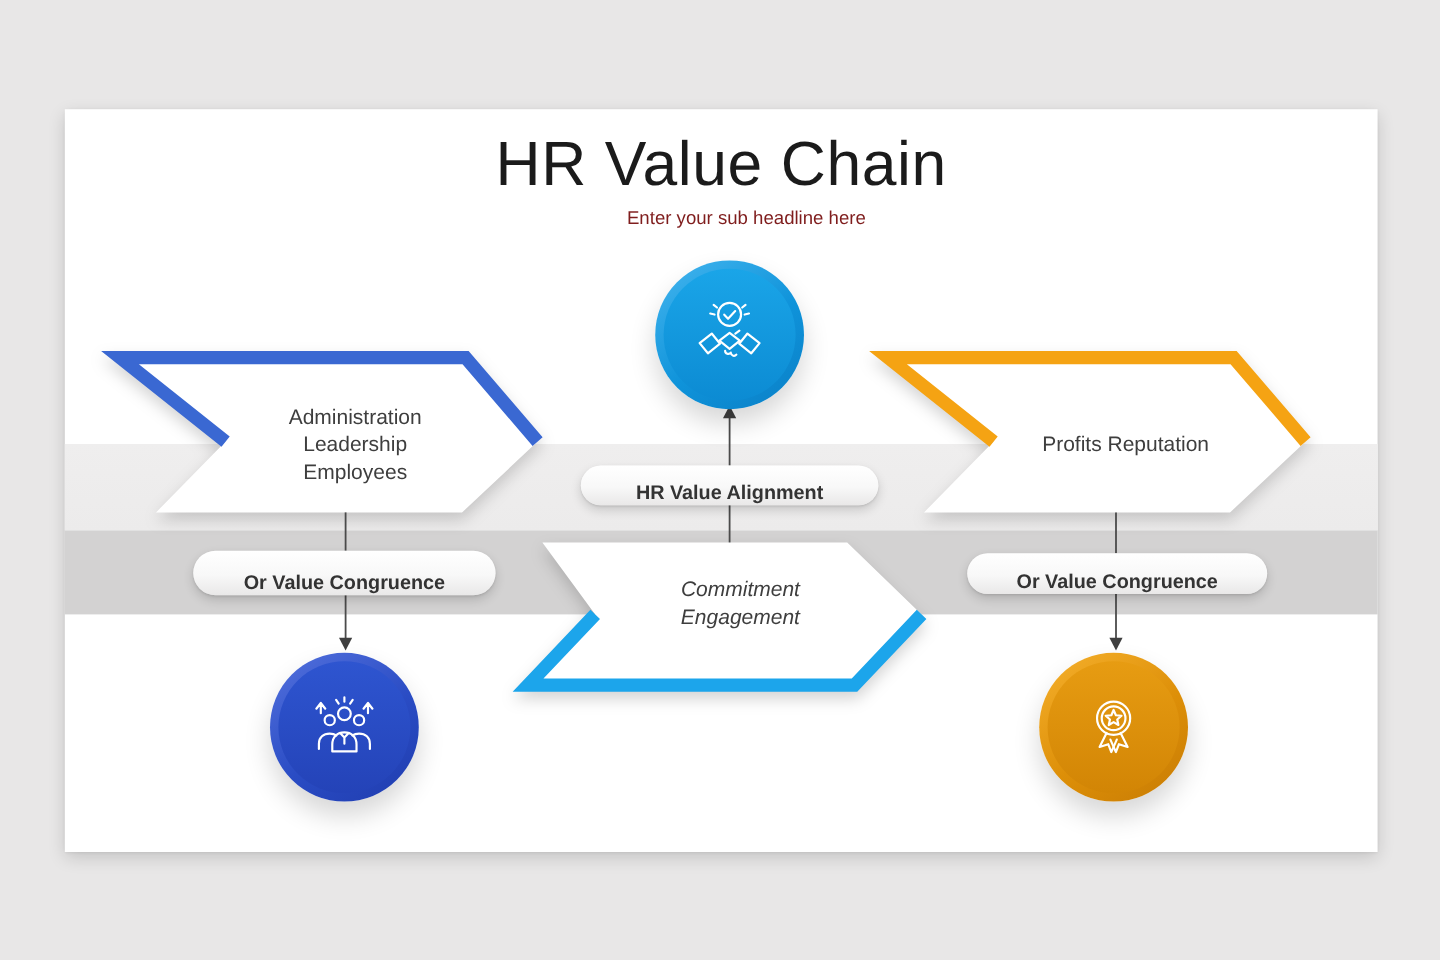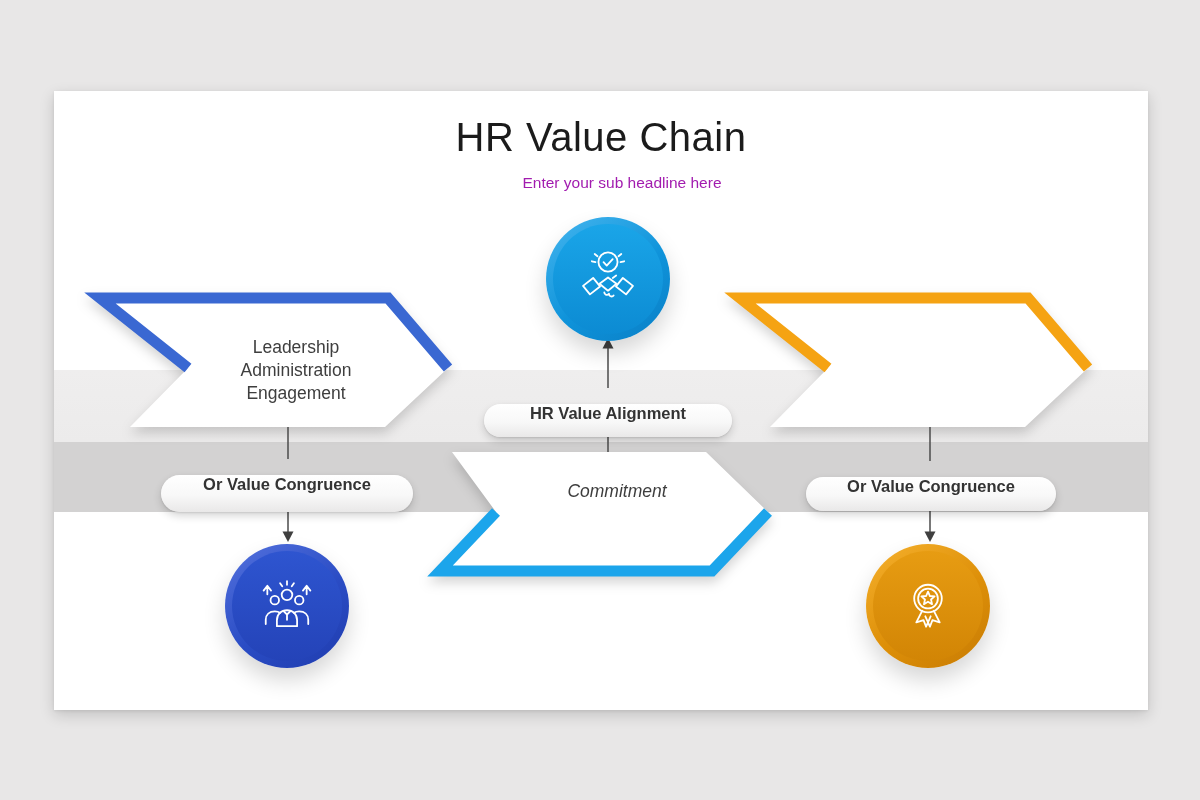--- a/index.html
+++ b/index.html
@@ -12,43 +12,43 @@
   .slide{
     position:absolute;left:54px;top:91px;width:1094px;height:619px;
     background:#ffffff;
     box-shadow:0 5px 14px rgba(0,0,0,0.16), 0 1px 3px rgba(0,0,0,0.08);
   }
   .band{position:absolute;left:0;width:1094px;}
   .band1{top:279px;height:72px;background:linear-gradient(180deg,#efeeee,#ecebeb);}
   .band2{top:351px;height:70px;background:#d3d2d2;}
   .title{
     position:absolute;left:0;top:20px;width:1094px;text-align:center;
-    font-size:40px;font-weight:500;color:#1b1b1b;line-height:52px;letter-spacing:0.5px;
+    font-size:52px;font-weight:500;color:#1b1b1b;line-height:52px;letter-spacing:0.5px;
   }
   .subtitle{
     position:absolute;left:0;top:84px;width:1136px;text-align:center;
-    font-size:15.5px;font-weight:400;color:#a21caf;line-height:16px;
+    font-size:15.5px;font-weight:400;color:#7f1d1d;line-height:16px;
   }
   .shapes{position:absolute;left:0;top:0;width:1094px;height:619px;}
   .arrow-shape{filter:drop-shadow(0 6px 6px rgba(0,0,0,0.17));}
   .connector{stroke:#4b4b4b;stroke-width:1.5;}
   .arrowhead{fill:#3f3f3f;}
   .label{
     position:absolute;text-align:center;color:#3e3e3e;
     font-size:17.5px;line-height:23px;font-weight:400;
   }
   .label-left{left:132px;top:245px;width:220px;}
   .label-middle{left:453px;top:389px;width:220px;font-style:italic;}
   .label-right{left:764px;top:268px;width:240px;}
   .pill{
-    position:absolute;display:flex;align-items:flex-start;justify-content:center;
+    position:absolute;display:flex;align-items:flex-end;justify-content:center;
     background:linear-gradient(180deg,#ffffff 0%,#f8f8f8 55%,#e9e8e8 100%);
     border-radius:999px;
     box-shadow:0 4px 9px rgba(0,0,0,0.16), 0 1px 2px rgba(0,0,0,0.10);
-    color:#333333;font-weight:700;font-size:16.5px;margin-top:16px;
+    color:#333333;font-weight:700;font-size:16.5px;
   }
   .pill-center{left:430px;top:297px;width:248px;height:33px;}
   .pill-left{left:107px;top:368px;width:252px;height:37px;}
   .pill-right{left:752px;top:370px;width:250px;height:34px;}
   .node{
     position:absolute;width:124px;height:124px;border-radius:50%;
     box-shadow:0 12px 22px rgba(0,0,0,0.16);
     display:flex;align-items:center;justify-content:center;
   }
   .node .inner{
@@ -100,26 +100,30 @@
       <line class="connector" x1="234" y1="405" x2="234" y2="441"></line>
       <path class="arrowhead" d="M234,451 l-5.5,-10.5 h11 z"></path>
 
       <line class="connector" x1="876" y1="336" x2="876" y2="370"></line>
       <line class="connector" x1="876" y1="404" x2="876" y2="441"></line>
       <path class="arrowhead" d="M876,451 l-5.5,-10.5 h11 z"></path>
     </g>
   </svg>
 
   <div class="label label-left">
+    <div>Administration</div>
     <div>Leadership</div>
-    <div>Administration</div>
-    <div>Engagement</div>
+    <div>Employees</div>
   </div>
   <div class="label label-middle">
     <div>Commitment</div>
+    <div>Engagement</div>
+  </div>
+  <div class="label label-right">
+    <div>Profits Reputation</div>
   </div>
 
   <div class="pill pill-center">
     <span>HR Value Alignment</span>
   </div>
   <div class="pill pill-left">
     <span>Or Value Congruence</span>
   </div>
   <div class="pill pill-right">
     <span>Or Value Congruence</span>

